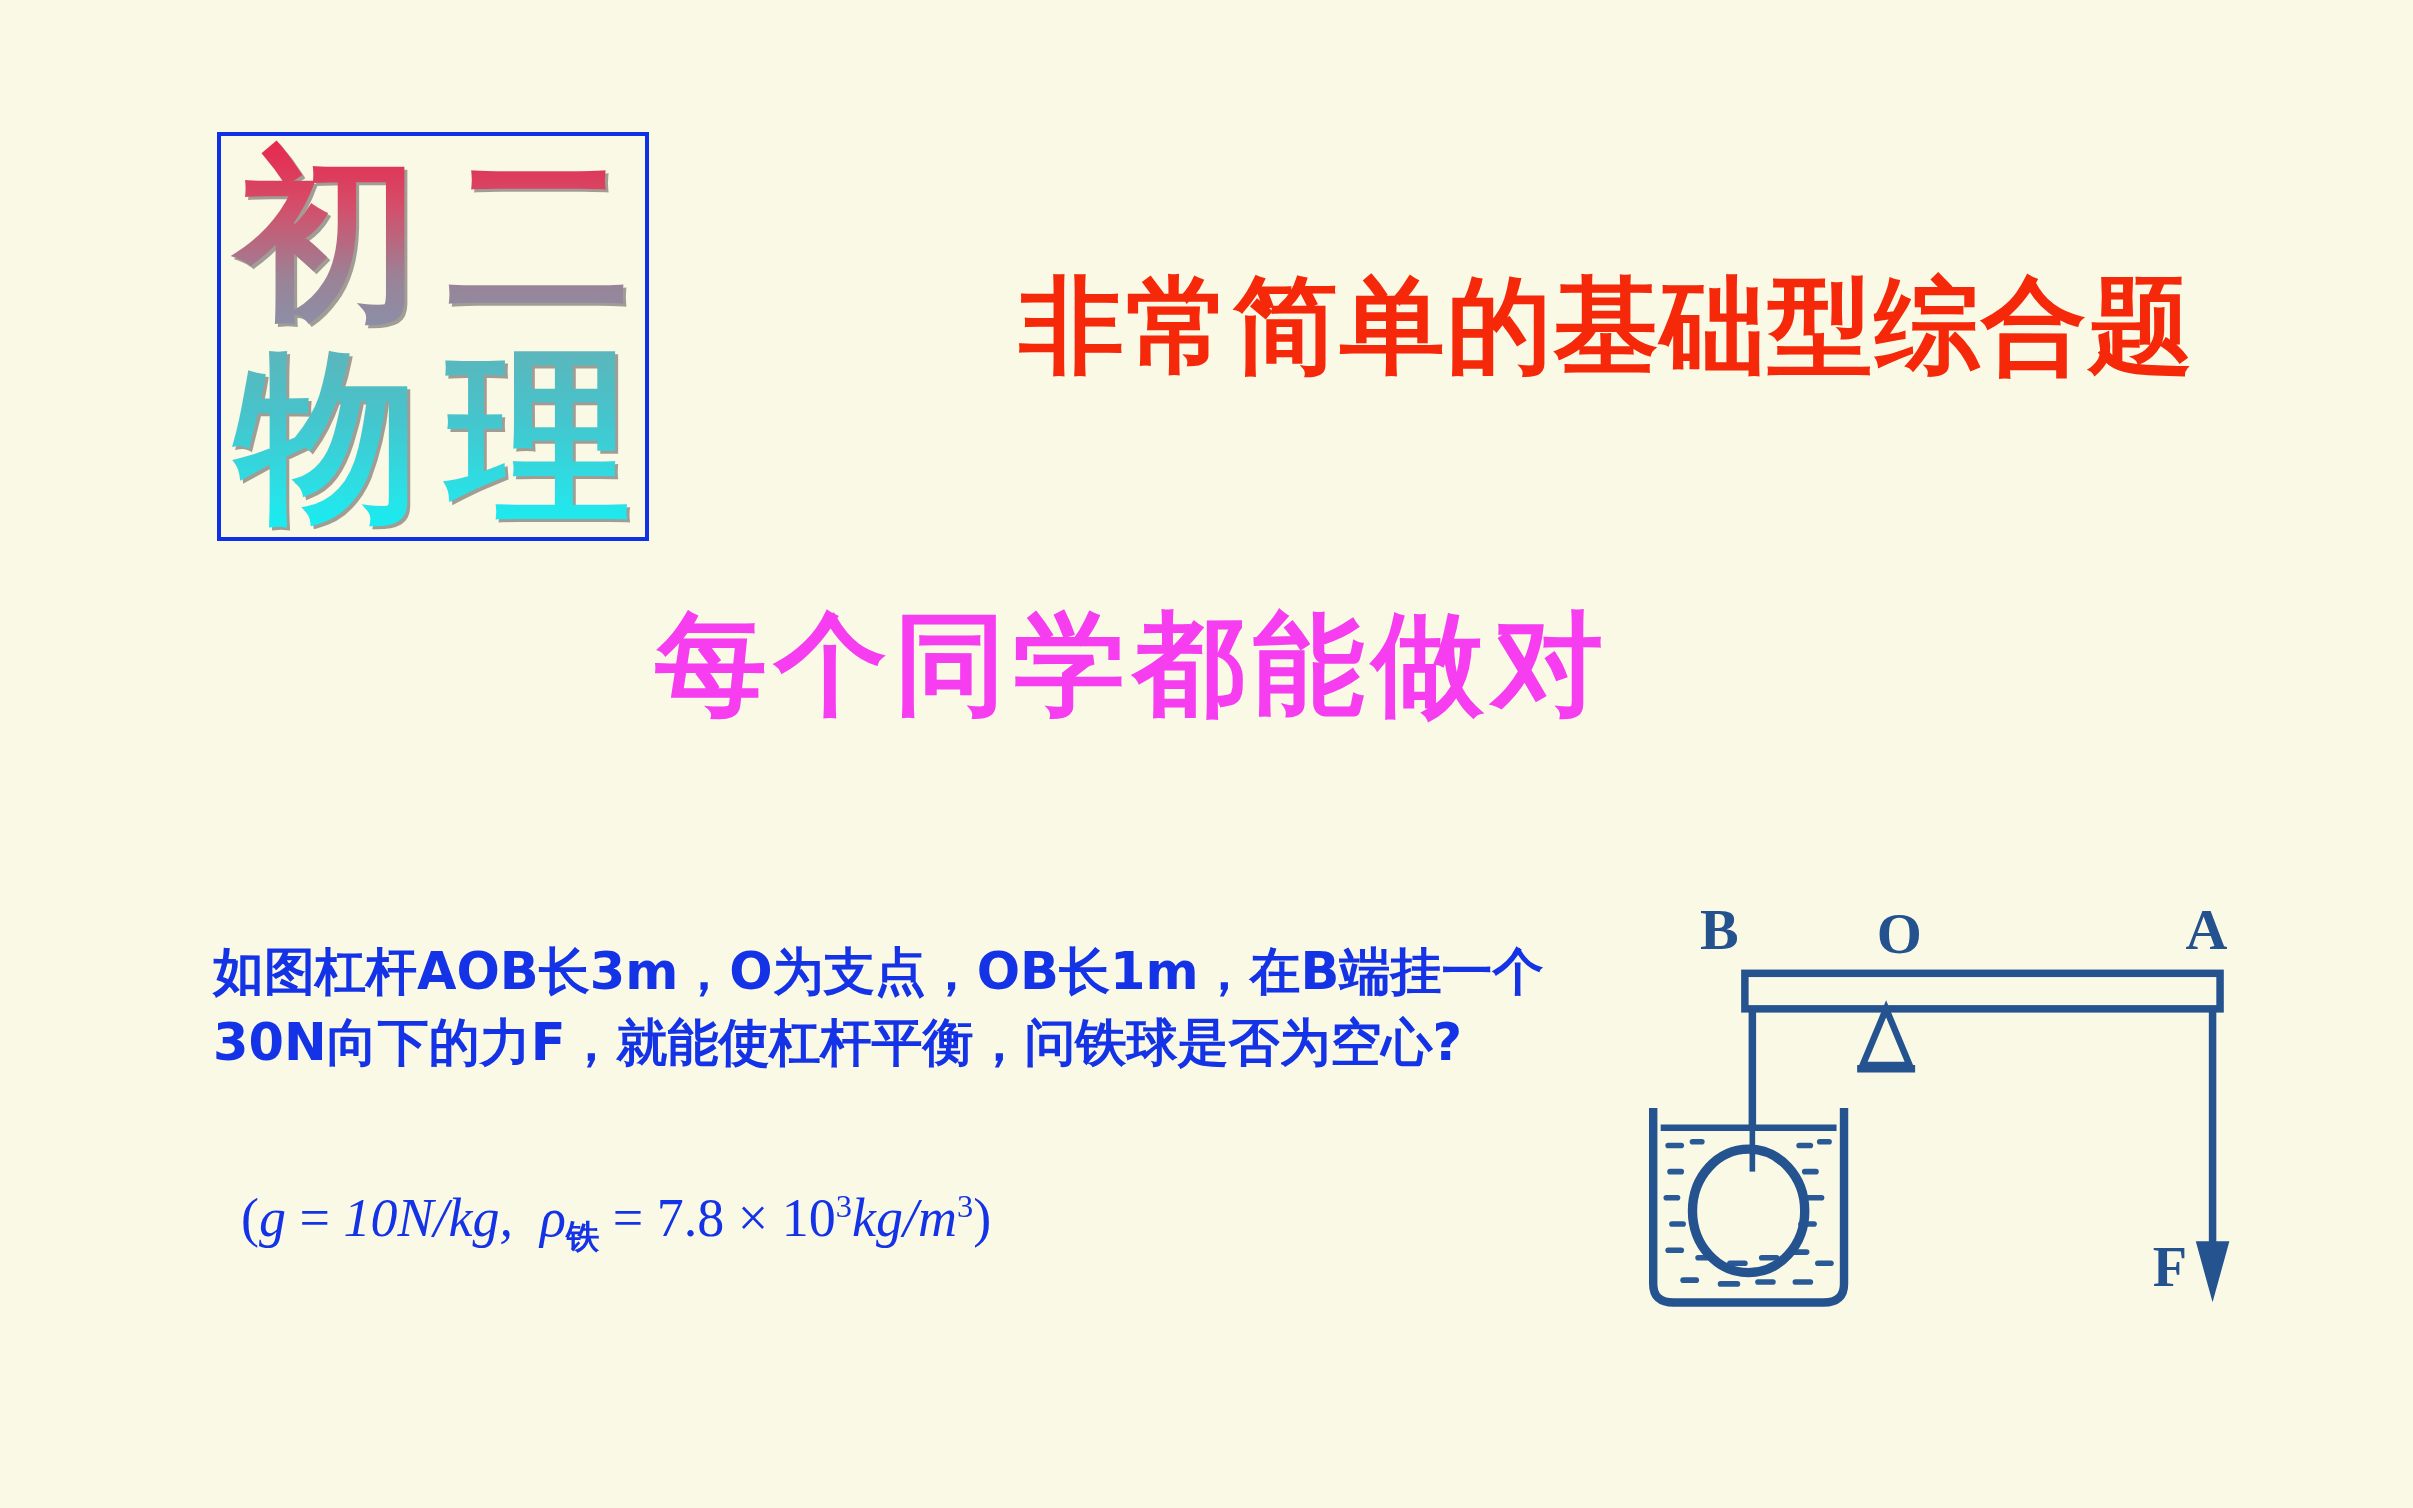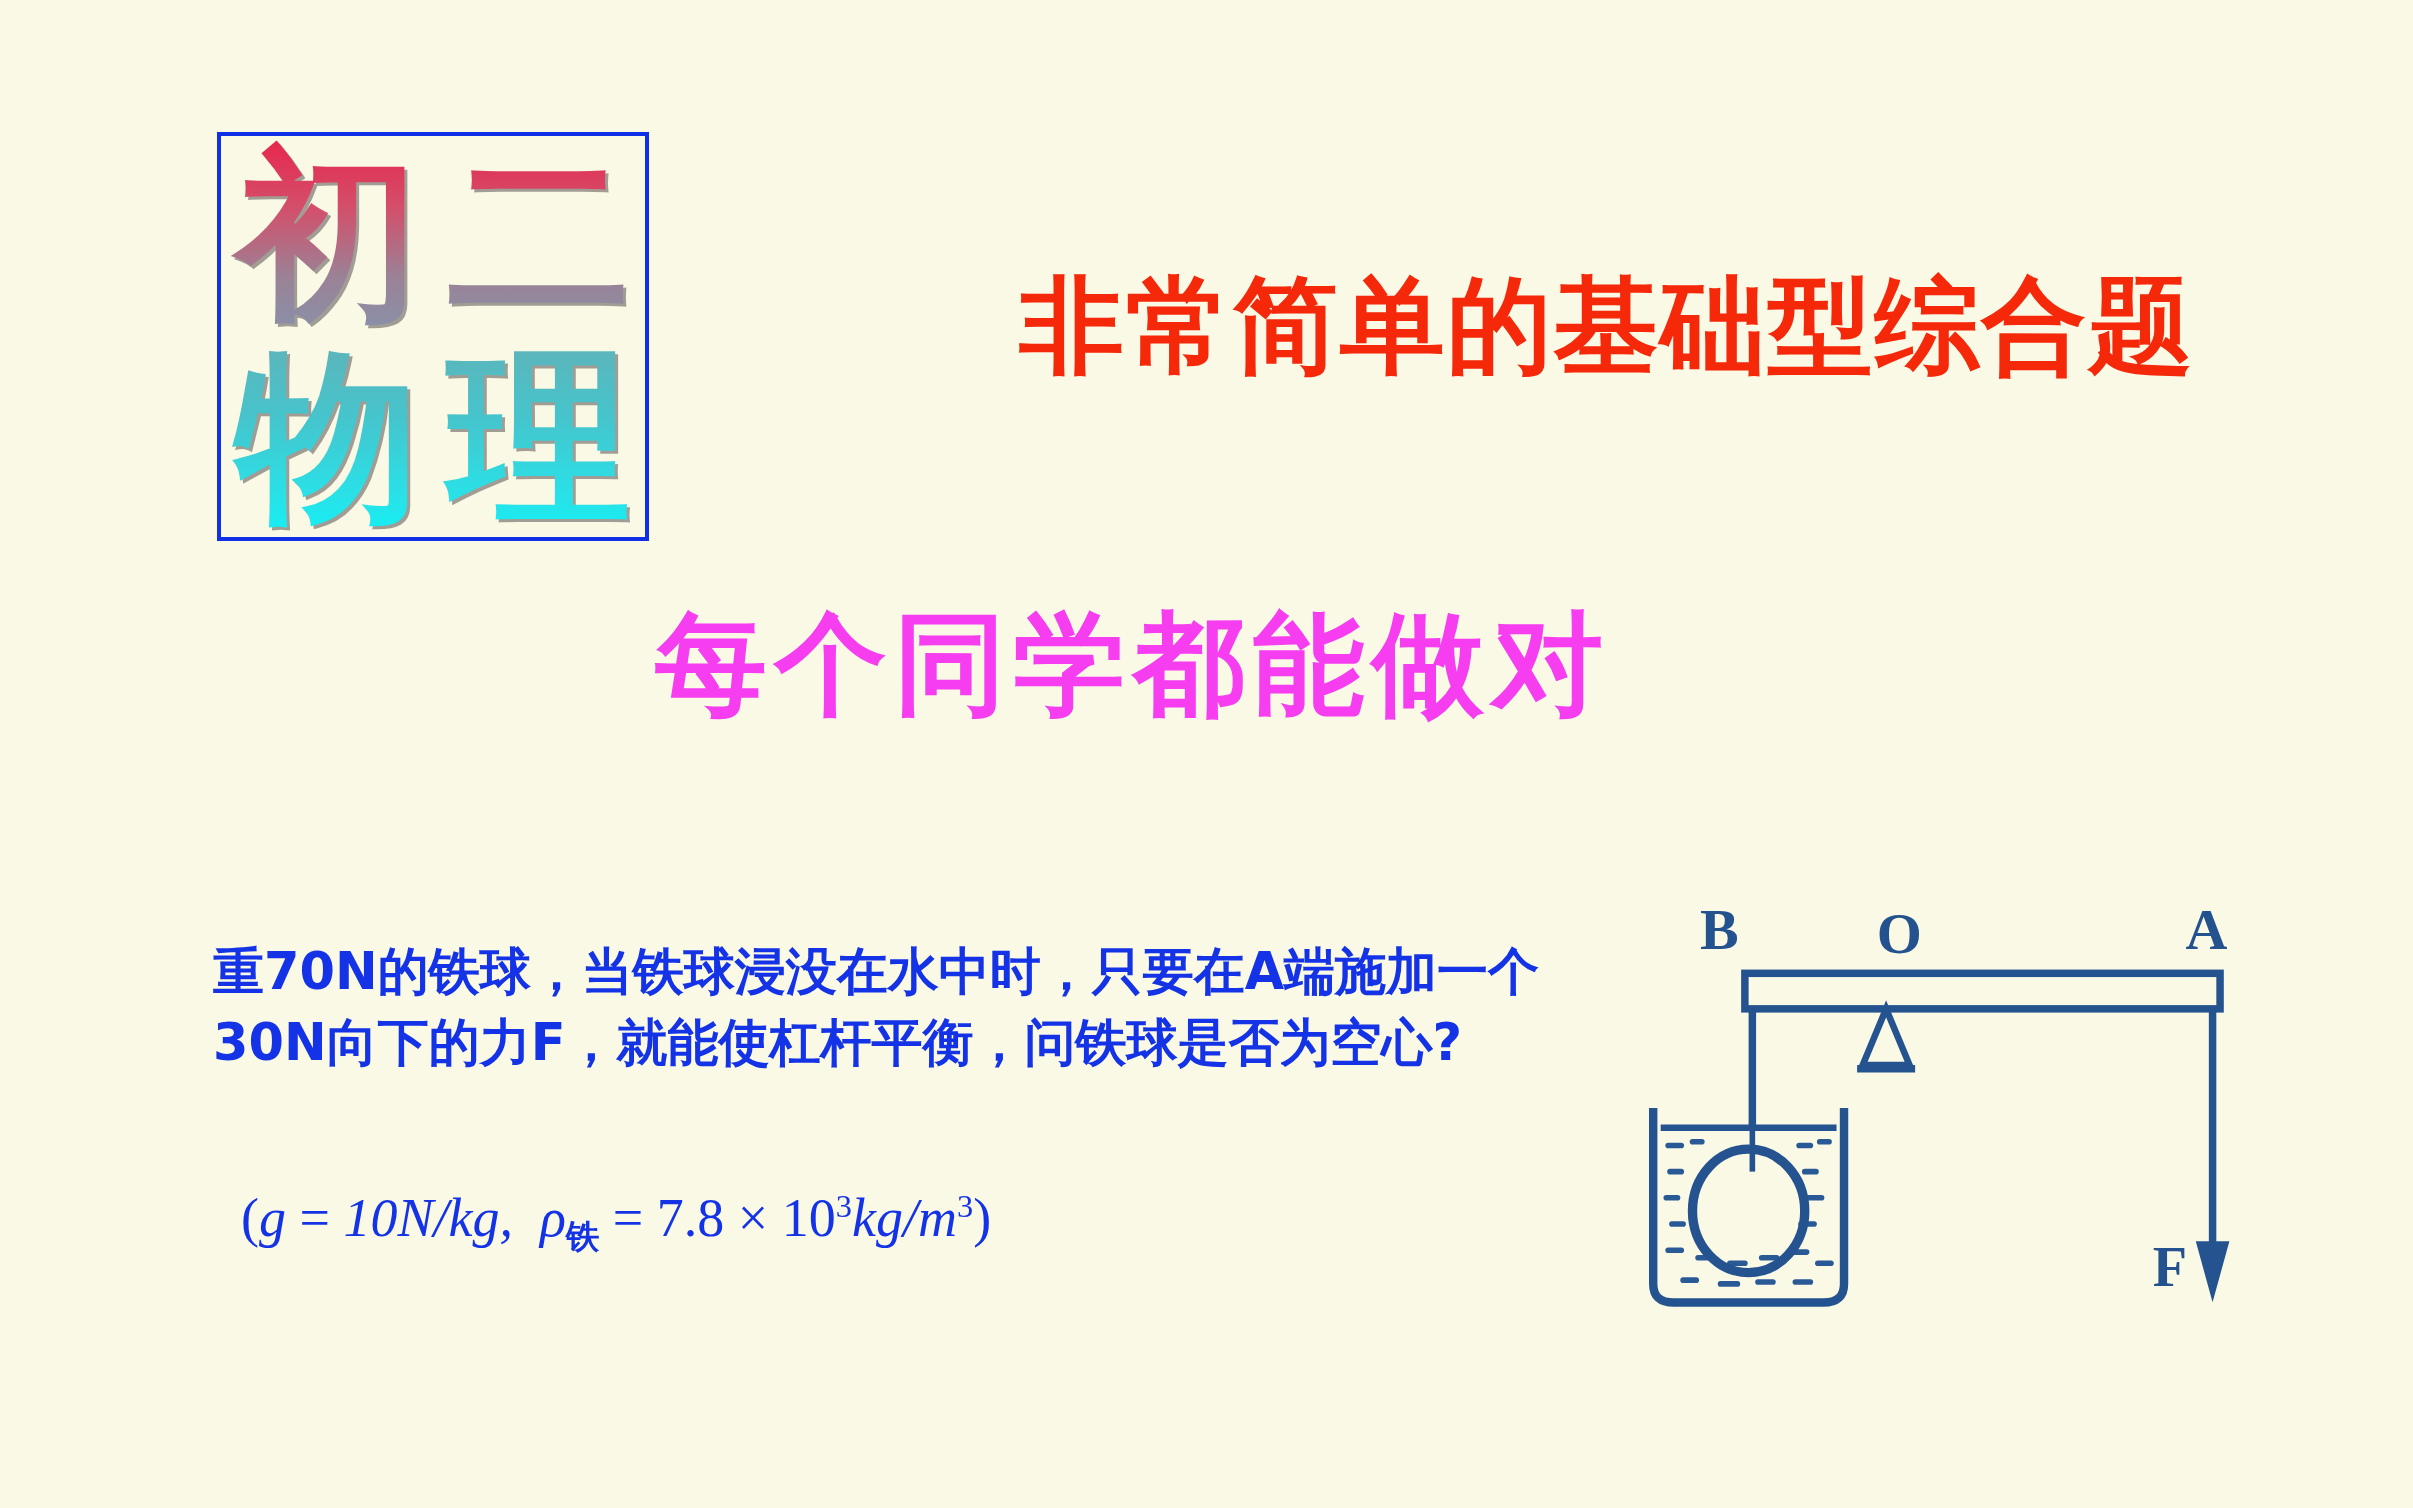--- a/index.html
+++ b/index.html
@@ -123,21 +123,21 @@
   <div class="logo-char logo-warm logo-c1">初</div>
   <div class="logo-char logo-warm">二</div>
   <div class="logo-char logo-cool">物</div>
   <div class="logo-char logo-cool">理</div>
 </div>
 
 <div id="main-title">非常简单的基础型综合题</div>
 <div id="sub-title">每个同学都能做对</div>
 
 <div id="problem">
-  <div class="pline">重70N的铁球，当铁球浸没在水中时，只要在A端施加一个</div>
+  <div class="pline">如图杠杆AOB长3m，O为支点，OB长1m，在B端挂一个</div>
   <div class="pline">30N向下的力F，就能使杠杆平衡，问铁球是否为空心?</div>
 </div>
 
 <div id="formula"><span class="rm">(</span><span>g</span> <span class="rm">=</span> <span>10N/kg,</span>&nbsp; <span>ρ</span><span class="cjk">铁</span> <span class="rm">=</span> <span class="rm">7.8</span> <span class="rm">×</span> <span class="rm">10</span><span class="up rm">3</span><span>kg/m</span><span class="up rm">3</span><span class="rm">)</span></div>
 
 <div id="diagram">
   <svg width="655" height="449" viewBox="0 0 700 480" xmlns="http://www.w3.org/2000/svg">
 
     <text class="dlabel" x="64" y="62" font-size="62">B</text>
     <text class="dlabel" x="253" y="66" font-size="62">O</text>

